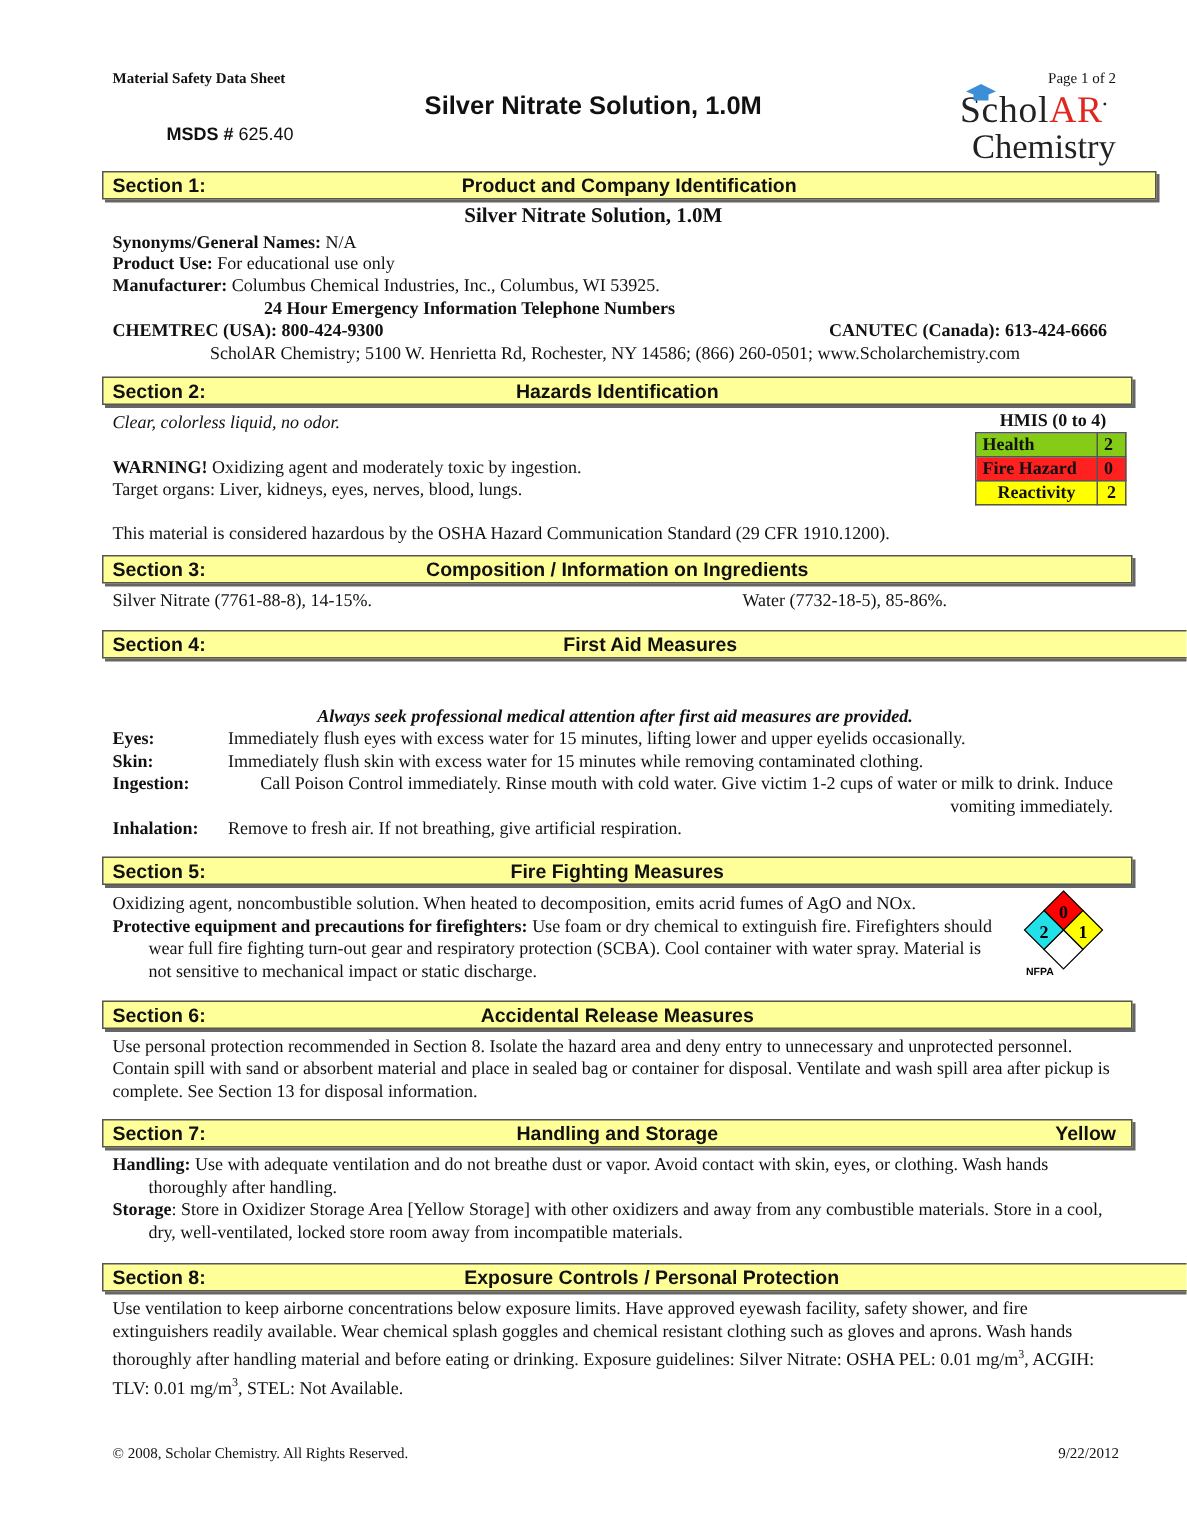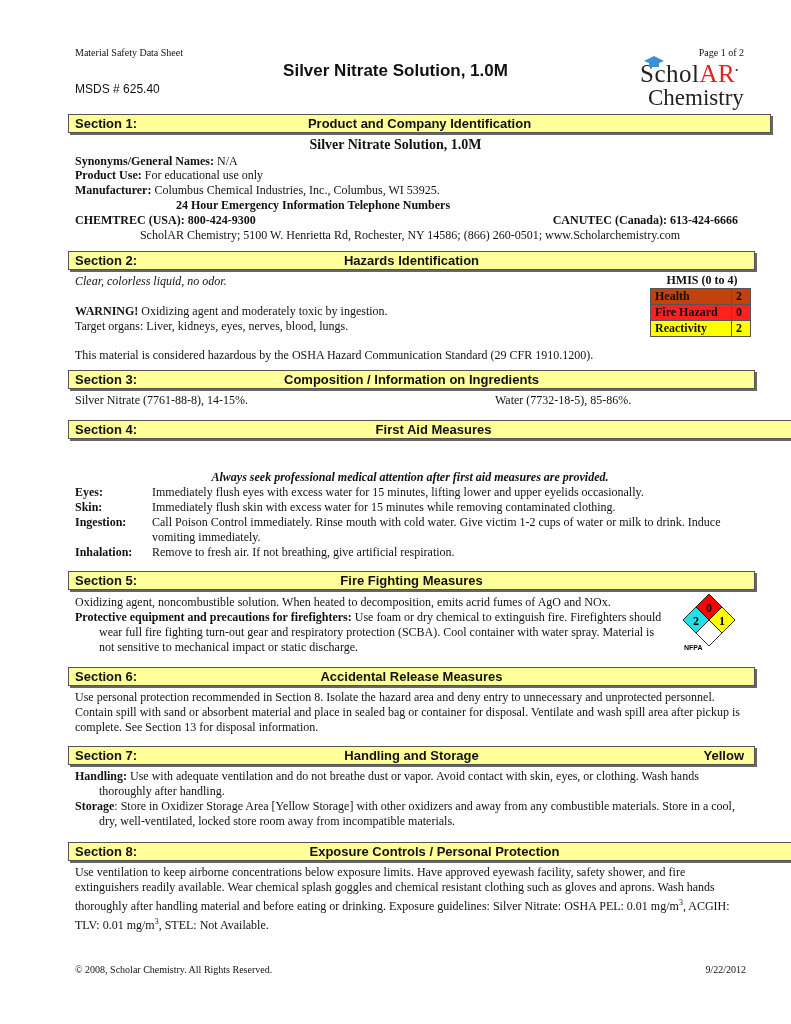--- a/index.html
+++ b/index.html
@@ -1,40 +1,40 @@
 <!DOCTYPE html>
 <html><head>
 <meta charset="utf-8">
 <style>
   html, body { margin:0; padding:0; background:#ffffff; }
   body { width:791px; height:1024px; position:relative; overflow:hidden; font-family:"Liberation Serif", serif; color:#111; }
   .abs { position:absolute; }
   .hdr-small { font-size:10px; }
   .title { font-family:"Liberation Sans", sans-serif; font-weight:bold; font-size:17px; }
   .msds { font-family:"Liberation Sans", sans-serif; font-size:12px; }
-  .msds b { font-weight:normal; }
+  .msds b { font-weight:bold;margin-left:36px; }
   .logo { font-family:"Liberation Serif", serif; line-height:1; }
   .logo .l1 { font-size:25px; color:#222; letter-spacing:0.5px; }
   .logo .l1 .ar { color:#e0261f; }
   .logo .l2 { font-size:23px; color:#222; }
   .sec { position:absolute; left:68px; width:685px; height:17px; background:#ffff99; border:1px solid #555; box-shadow:2px 2px 0 #666; font-family:"Liberation Sans", sans-serif; font-weight:bold; font-size:13px; }
   .sec .num { position:absolute; left:6px; top:1px; }
   .sec .name { position:absolute; left:0; right:0; top:1px; text-align:center; }
   .sec .right { position:absolute; right:10px; top:1px; }
   .t { font-size:12px; line-height:15px; }
   .lbl { font-weight:bold; }
   .center { text-align:center; }
   table.hmis { border-collapse:collapse; font-weight:bold; font-size:12px; }
   table.hmis td { border:1px solid #555; padding:0 4px; height:14px; }
   .ind { padding-left:24px; text-indent:-24px; }
 </style>
 </head>
 <body>
 
-<div class="abs hdr-small" style="left:75px;top:47px;">Material Safety Data Sheet</div>
+<div class="abs hdr-small" style="left:75px;top:47px;font-weight:bold;">Material Safety Data Sheet</div>
 <div class="abs hdr-small" style="right:47px;top:47px;">Page 1 of 2</div>
 <div class="abs title" style="left:0;width:791px;top:61px;text-align:center;">Silver Nitrate Solution, 1.0M</div>
 <div class="abs msds" style="left:75px;top:82px;"><b>MSDS #</b> <span>625.40</span></div>
 <div class="abs logo" style="left:640px;top:57px;">
   <svg class="abs" style="left:4px;top:-2px;" width="20" height="14" viewBox="0 0 20 14">
     <polygon points="0,6 10,1 20,6 10,10" fill="#3c8fd6"></polygon>
     <rect x="5" y="7" width="10" height="5" fill="#3c8fd6"></rect>
   </svg>
   <div class="l1" style="padding-top:4px;"><span>Schol</span><span class="ar">AR</span><sup style="font-size:8px;">•</sup></div>
   <div class="l2" style="padding-left:8px;">Chemistry</div>
@@ -58,29 +58,29 @@
   <span class="name">Hazards Identification</span>
 </div>
 <div class="abs t" style="left:75px;top:274px;font-style:italic;">Clear, colorless liquid, no odor.</div>
 <div class="abs t" style="left:75px;top:304px;"><span class="lbl">WARNING!</span> <span>Oxidizing agent and moderately toxic by ingestion.</span></div>
 <div class="abs t" style="left:75px;top:319px;">Target organs: Liver, kidneys, eyes, nerves, blood, lungs.</div>
 <div class="abs t" style="left:75px;top:348px;">This material is considered hazardous by the OSHA Hazard Communication Standard (29 CFR 1910.1200).</div>
 <div class="abs" style="left:650px;top:273px;">
   <div class="t lbl" style="text-align:center;width:104px;">HMIS (0 to 4)</div>
   <table class="hmis">
     <tbody>
-        <tr style="background:#c2410c;">
+        <tr style="background:#84cc16;">
           <td style="width:72px;">Health</td>
           <td style="width:10px;">2</td>
         </tr>
     <tr style="background:#ff2020;">
           <td>Fire Hazard</td>
           <td>0</td>
         </tr>
-    <tr style="background:#ffff00;">
+    <tr style="background:#ffff00;text-align:center;">
           <td>Reactivity</td>
           <td>2</td>
         </tr>
   </tbody>
     </table>
 </div>
 
 <div class="sec" style="top:370px;">
   <span class="num">Section 3:</span>
   <span class="name">Composition / Information on Ingredients</span>
@@ -97,21 +97,21 @@
   <div style="display:flex;">
       <span class="lbl" style="width:77px;flex:none;">Eyes:</span>
       <span>Immediately flush eyes with excess water for 15 minutes, lifting lower and upper eyelids occasionally.</span>
     </div>
   <div style="display:flex;">
       <span class="lbl" style="width:77px;flex:none;">Skin:</span>
       <span>Immediately flush skin with excess water for 15 minutes while removing contaminated clothing.</span>
     </div>
   <div style="display:flex;">
       <span class="lbl" style="width:77px;flex:none;">Ingestion:</span>
-      <span style="width:590px;">Call Poison Control immediately. Rinse mouth with cold water. Give victim 1-2 cups of water or milk to drink. Induce vomiting immediately.</span>
+      <span style="width:590px;text-align:right;">Call Poison Control immediately. Rinse mouth with cold water. Give victim 1-2 cups of water or milk to drink. Induce vomiting immediately.</span>
     </div>
   <div style="display:flex;">
       <span class="lbl" style="width:77px;flex:none;">Inhalation:</span>
       <span>Remove to fresh air. If not breathing, give artificial respiration.</span>
     </div>
 </div>
 
 <div class="sec" style="top:571px;">
   <span class="num">Section 5:</span>
   <span class="name">Fire Fighting Measures</span>

